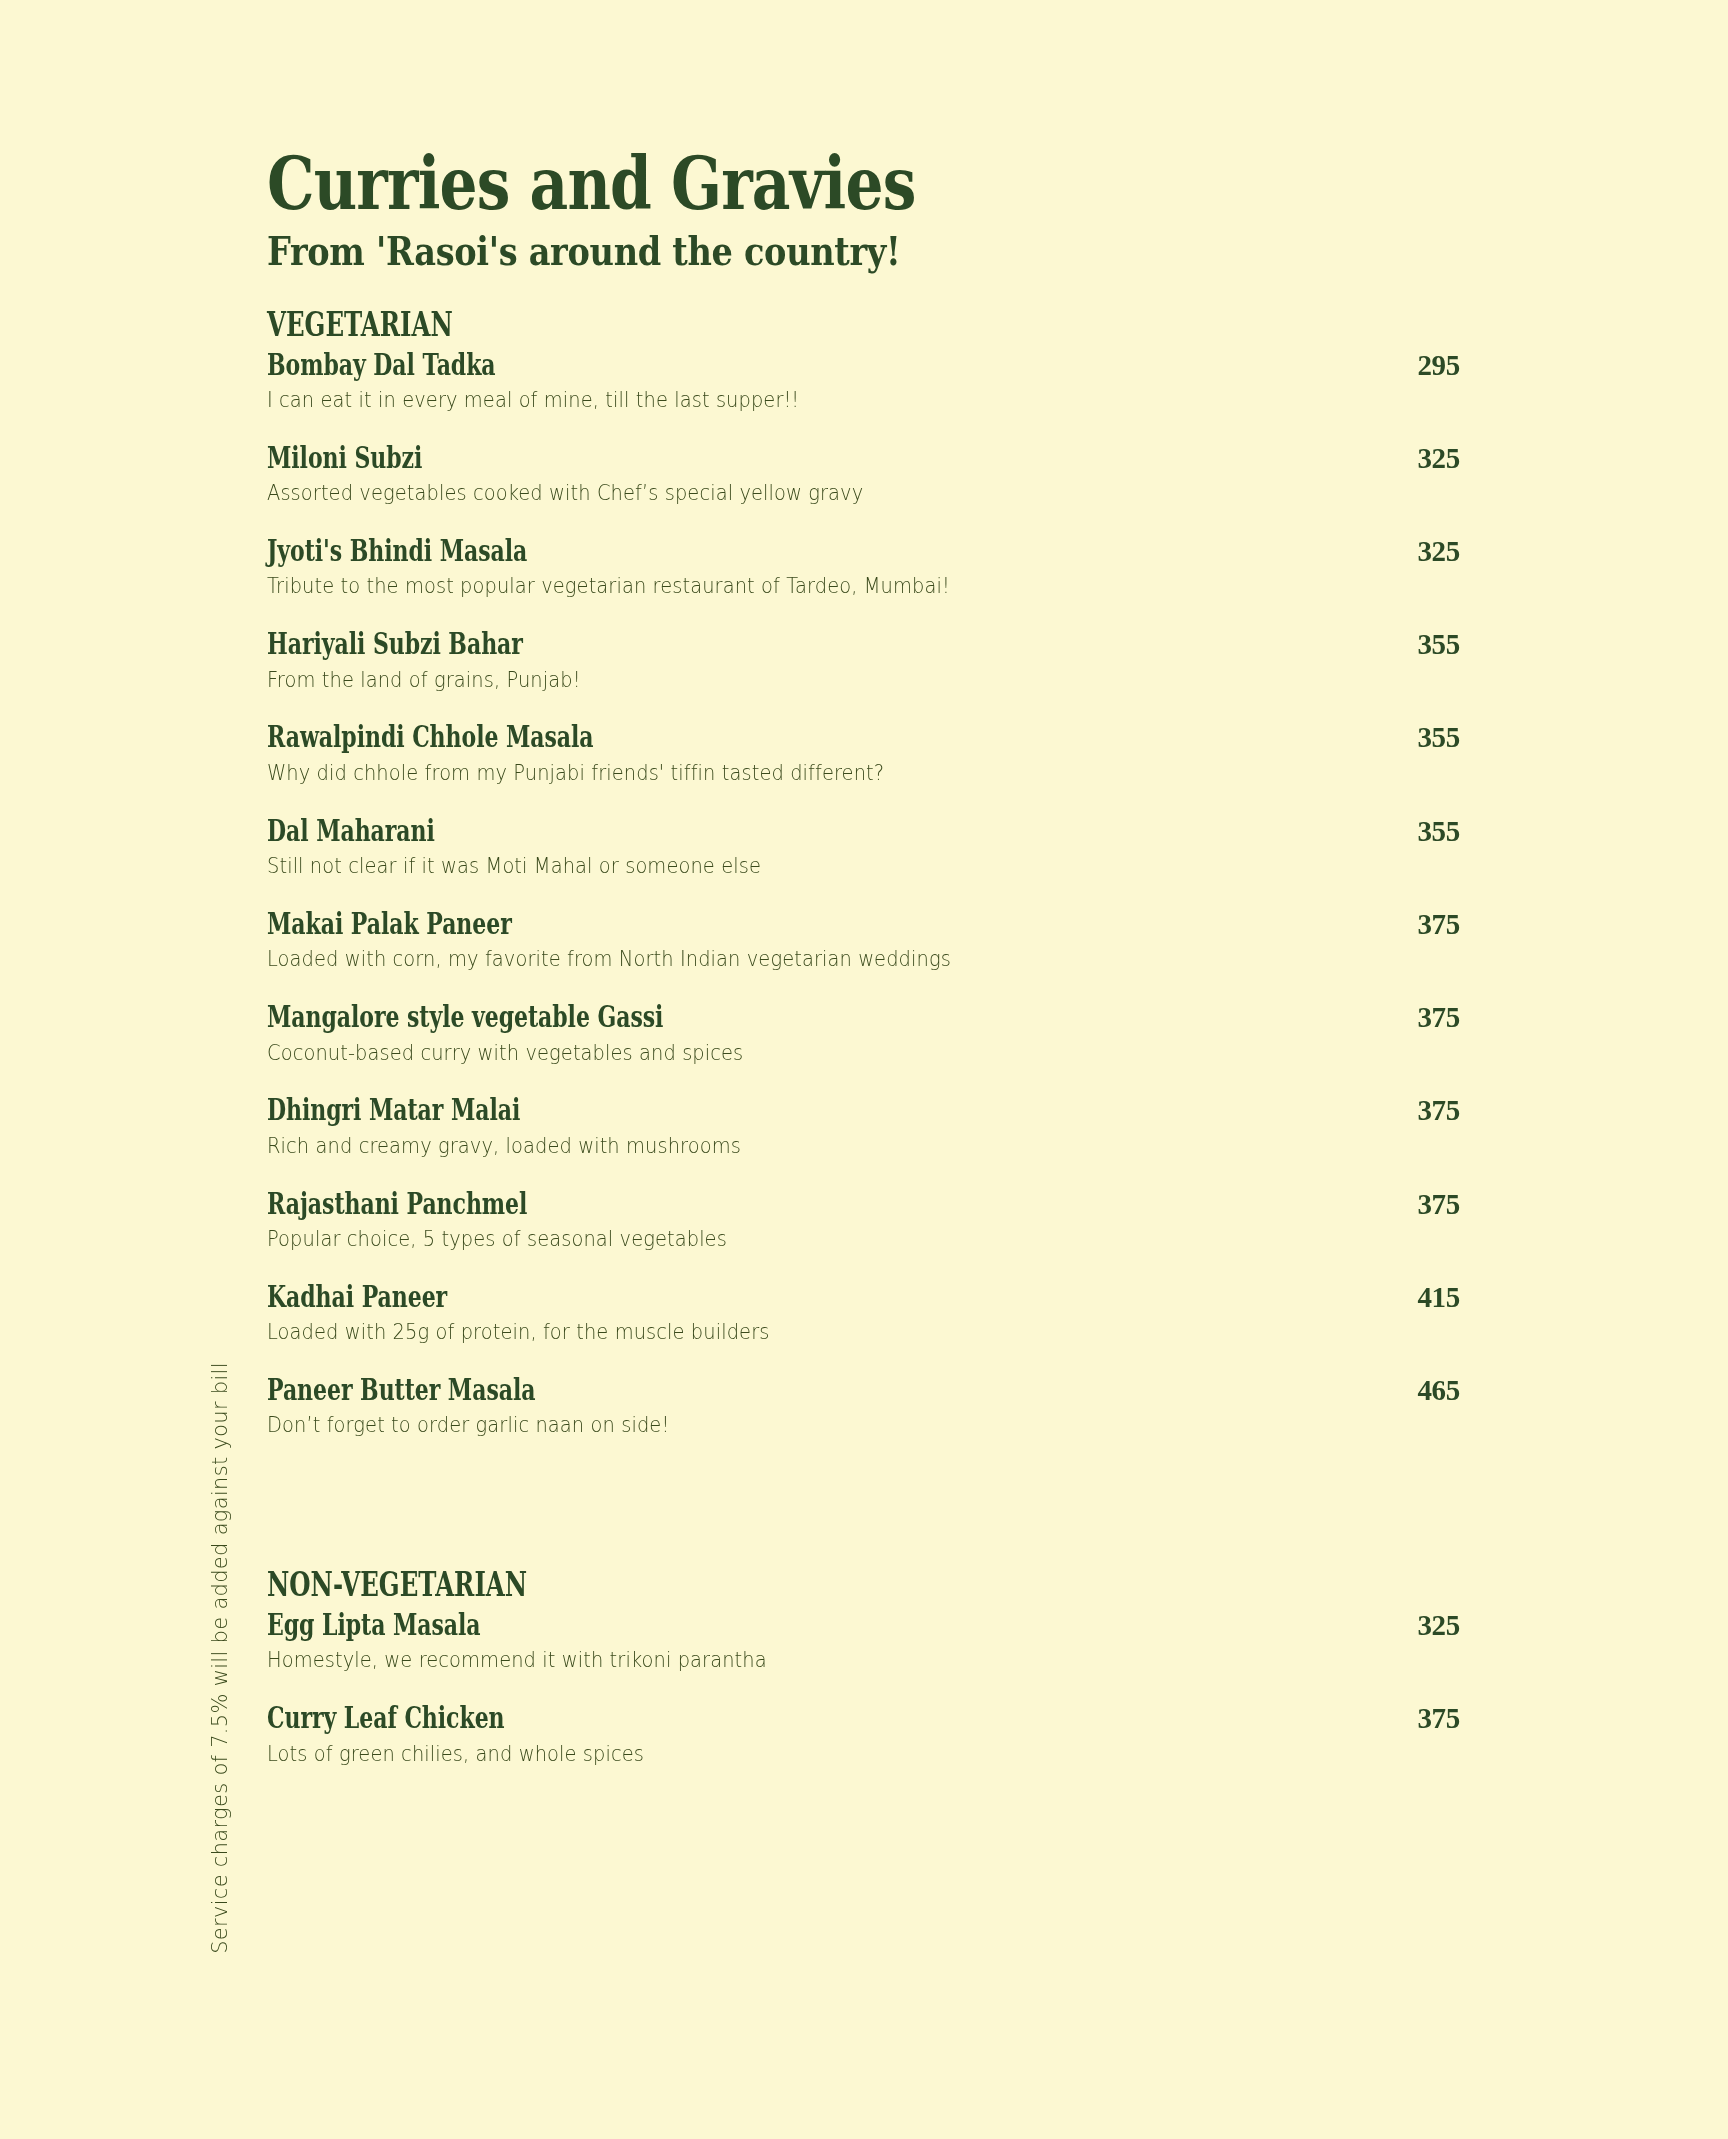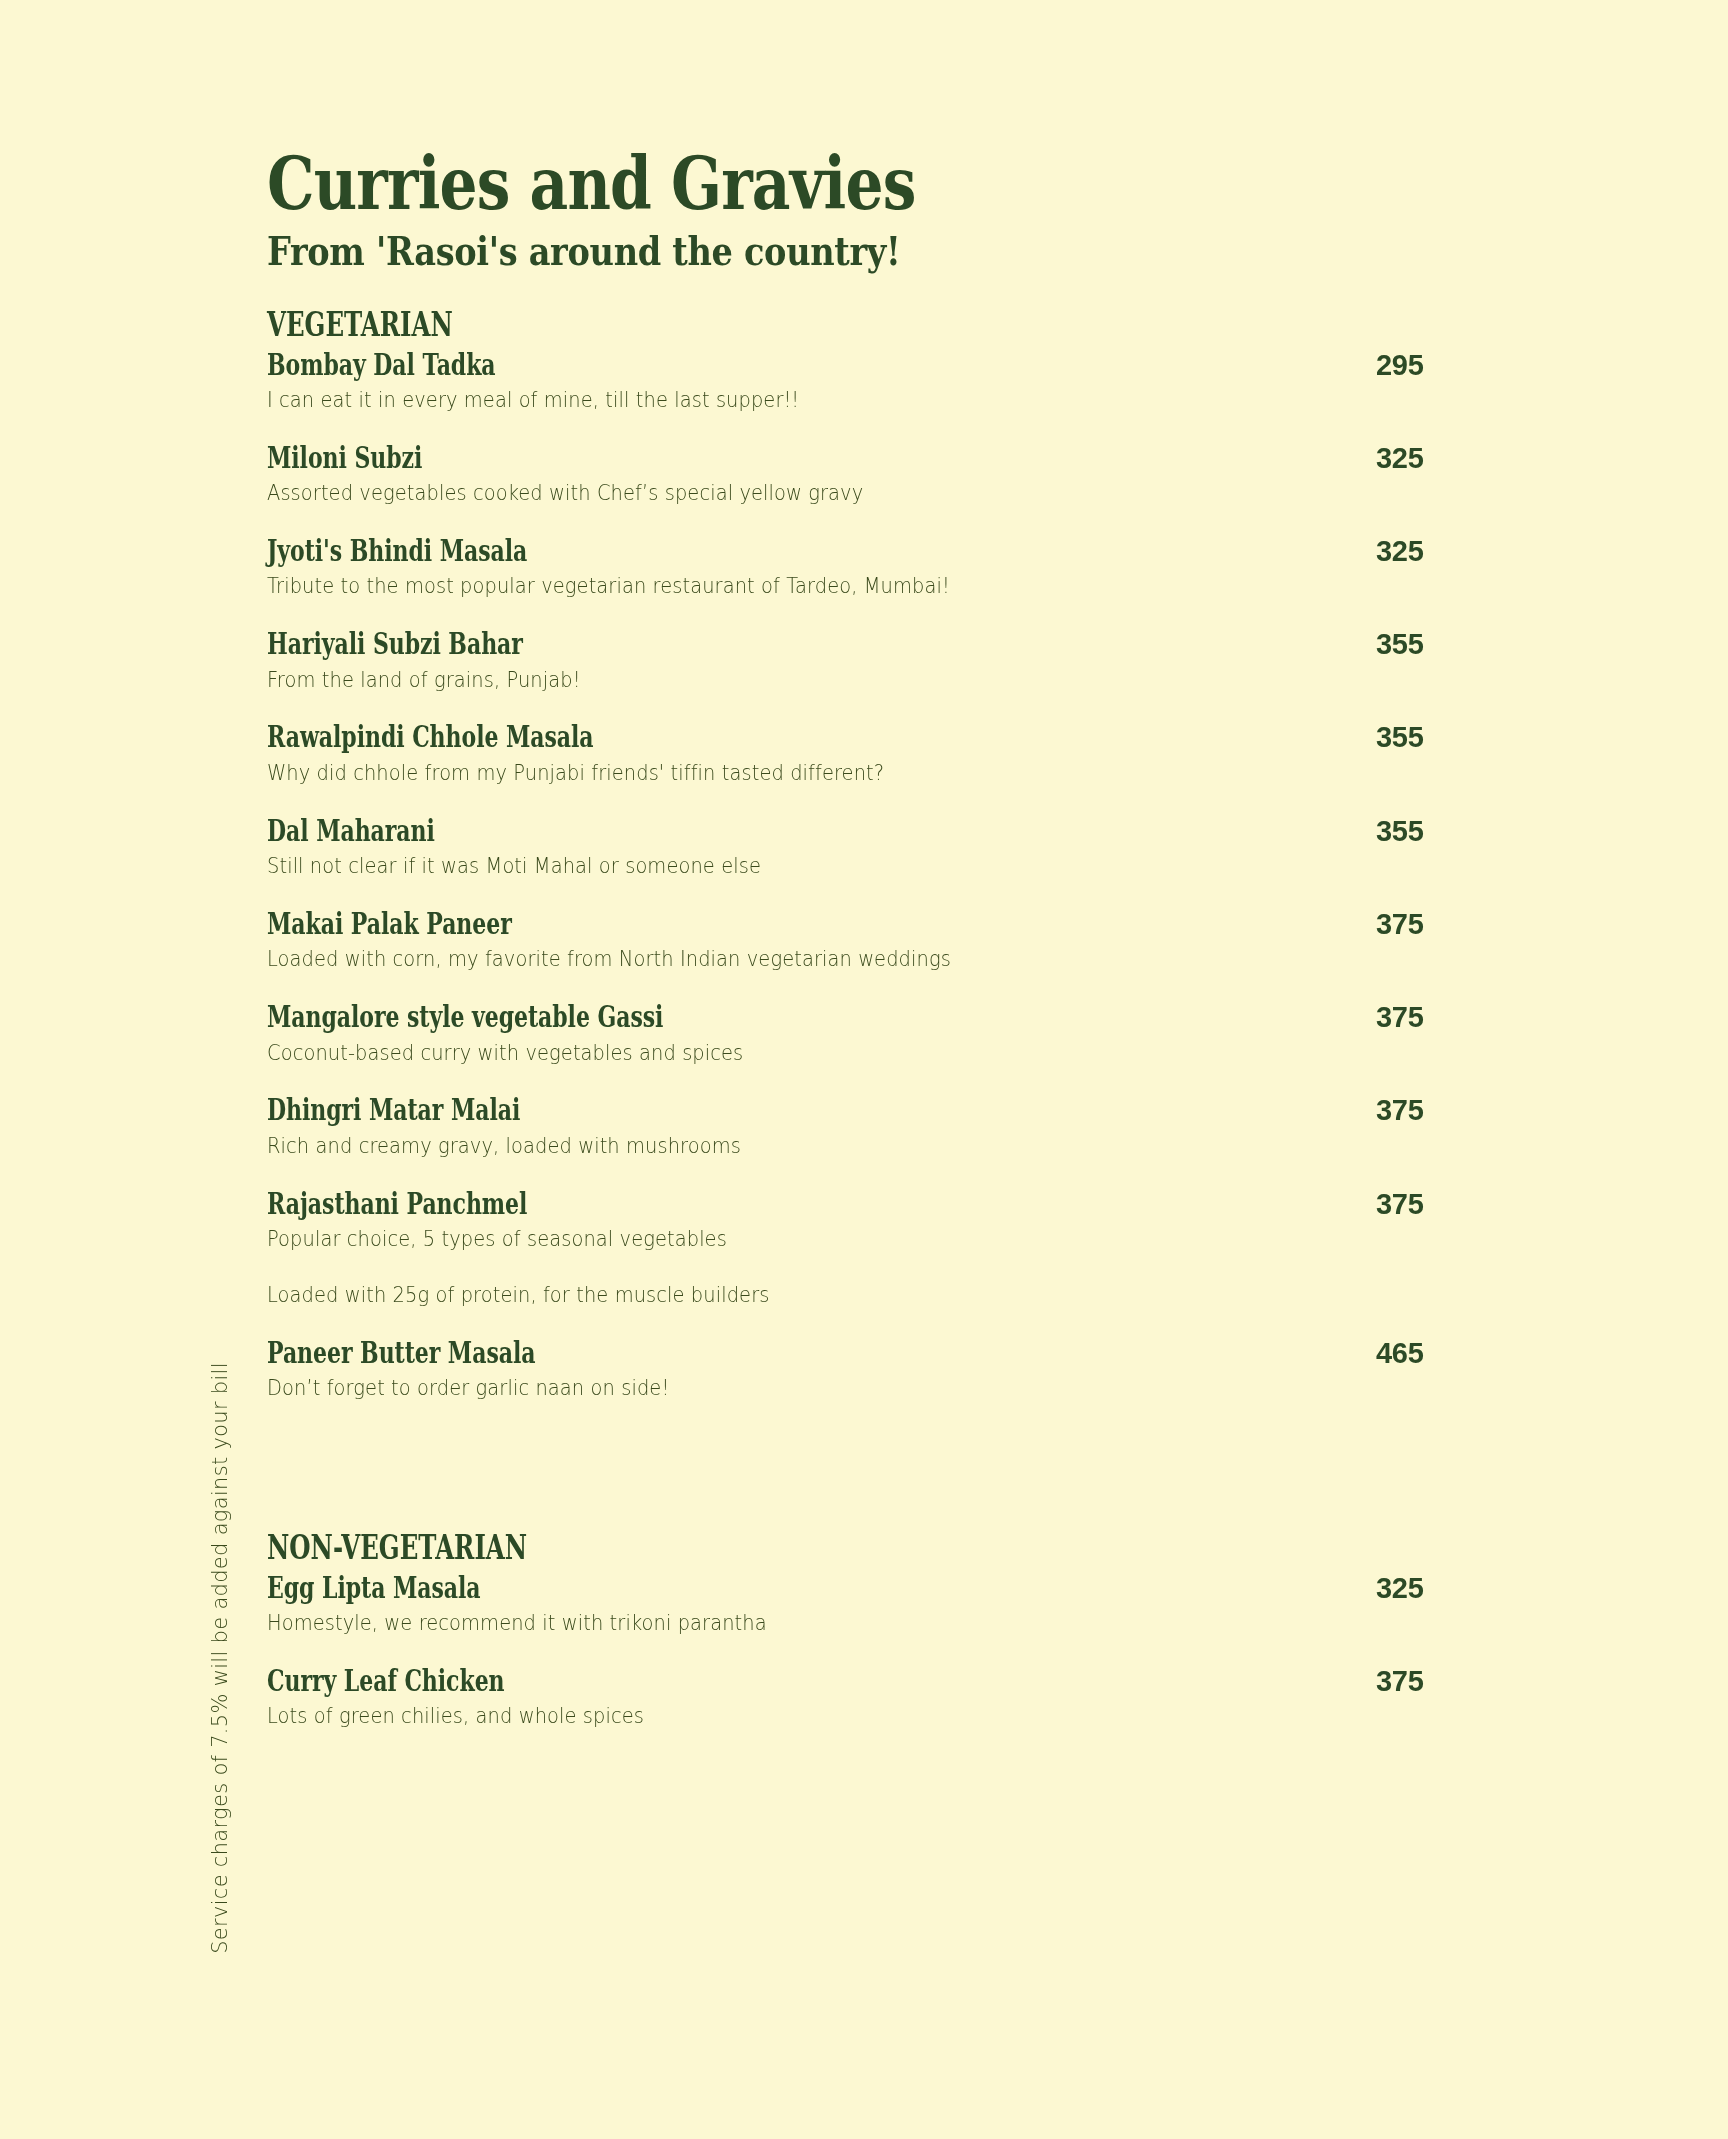--- a/index.html
+++ b/index.html
@@ -112,27 +112,28 @@
     font-size: 29px;
     line-height: 1.0;
     color: #2c4a26;
     letter-spacing: -0.1px;
     transform: scaleX(0.76);
     transform-origin: left center;
     white-space: nowrap;
     flex: 0 0 auto;
   }
   .item-price {
-    font-family: Liberation Sans, sans-serif;
+    font-family: Liberation Serif, serif;
     font-weight: bold;
     font-size: 29px;
     line-height: 1.0;
     color: #2c4a26;
     letter-spacing: -0.3px;
     flex: 0 0 auto;
+    text-align: right;
     min-width: 84px;
   }
   .item-desc {
     font-family: "DejaVu Sans", sans-serif;
     font-weight: 300;
     font-size: 21.6px;
     line-height: 1.15;
     color: #3a4a1c;
     letter-spacing: 0.1px;
     margin-top: 8.4px;
@@ -222,20 +223,24 @@
           <div class="item-desc">Rich and creamy gravy, loaded with mushrooms</div>
         </div>
         <div class="item">
           <div class="item-top">
             <div class="item-name">Rajasthani Panchmel</div>
             <div class="item-price">375</div>
           </div>
           <div class="item-desc">Popular choice, 5 types of seasonal vegetables</div>
         </div>
         <div class="item">
+          <div class="item-top">
+            <div class="item-name">Kadhai Paneer</div>
+            <div class="item-price">415</div>
+          </div>
           <div class="item-desc">Loaded with 25g of protein, for the muscle builders</div>
         </div>
         <div class="item">
           <div class="item-top">
             <div class="item-name">Paneer Butter Masala</div>
             <div class="item-price">465</div>
           </div>
           <div class="item-desc">Don’t forget to order garlic naan on side!</div>
         </div>
         <div class="spacer-nonveg"></div>

